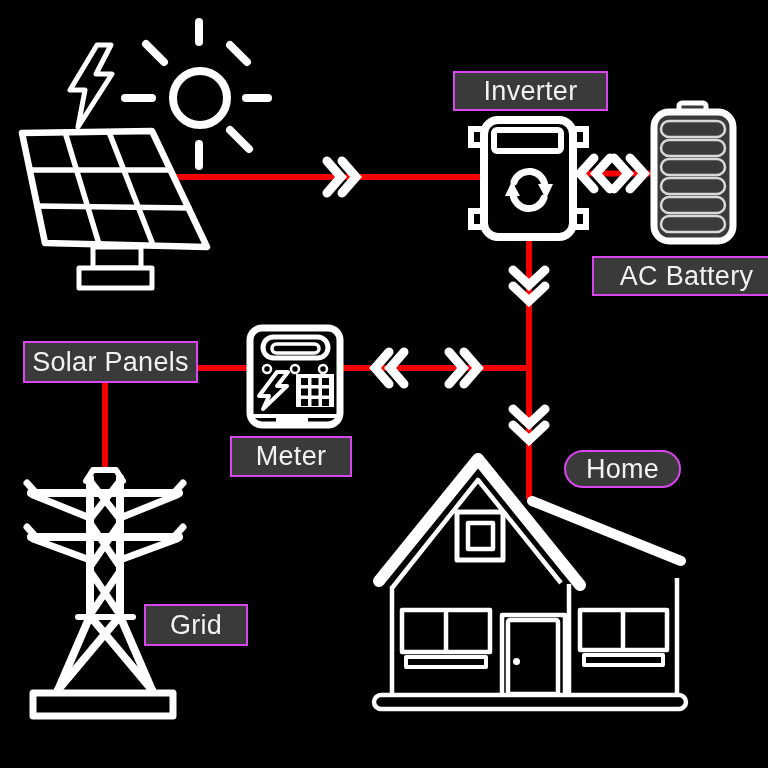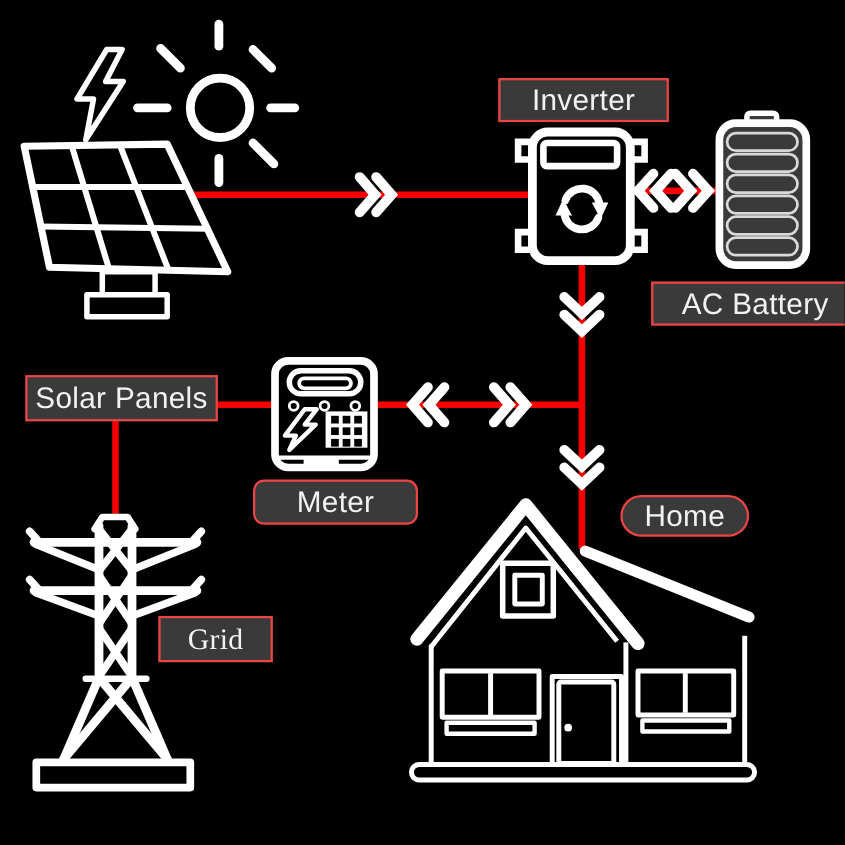--- a/index.html
+++ b/index.html
@@ -1,19 +1,19 @@
 <!DOCTYPE html>
 <html><head>
 <meta charset="utf-8">
 <style>
   html,body{margin:0;padding:0;background:#000;}
   #stage{position:relative;width:768px;height:768px;background:#000;overflow:hidden;
          font-family:"Liberation Sans",sans-serif;}
   #diagram-svg{position:absolute;left:0;top:0;width:768px;height:768px;}
-  .label{position:absolute;box-sizing:border-box;background:#3a3a3a;border:2px solid #ef4444;
+  .label{position:absolute;box-sizing:border-box;background:#3a3a3a;border:2px solid #d946ef;
          color:#f2f2f2;font-size:27px;font-weight:400;letter-spacing:.3px;
          display:flex;align-items:center;justify-content:center;white-space:nowrap;}
 </style>
 </head>
 <body>
 
 <div id="stage">
 
 <svg id="diagram-svg" viewBox="0 0 768 768">
 
@@ -195,18 +195,18 @@
     <rect x="374" y="695" width="312" height="14" rx="7" fill="#000" stroke-width="4.5"></rect>
   </g>
 </svg>
 
   <div class="label" style="left:23px;top:293px;width:175px;height:42px;margin-top:48px;">Solar Panels</div>
 
   <div class="label" style="left:453px;top:71px;width:155px;height:40px;">Inverter</div>
 
   <div class="label" style="left:592px;top:256px;width:189px;height:40px;">AC Battery</div>
 
-  <div class="label" style="left:230px;top:436px;width:150px;height:41px;border-radius:10px;">Meter</div>
-
-  <div class="label" style="left:144px;top:560px;width:104px;height:42px;font-family:Liberation Serif, serif;">Grid</div>
+  <div class="label" style="left:230px;top:436px;width:122px;height:41px;">Meter</div>
+
+  <div class="label" style="left:144px;top:604px;width:104px;height:42px;">Grid</div>
 
   <div class="label" style="left:564px;top:450px;width:117px;height:38px;border-radius:19px;">Home</div>
 </div>
 
 </body></html>

